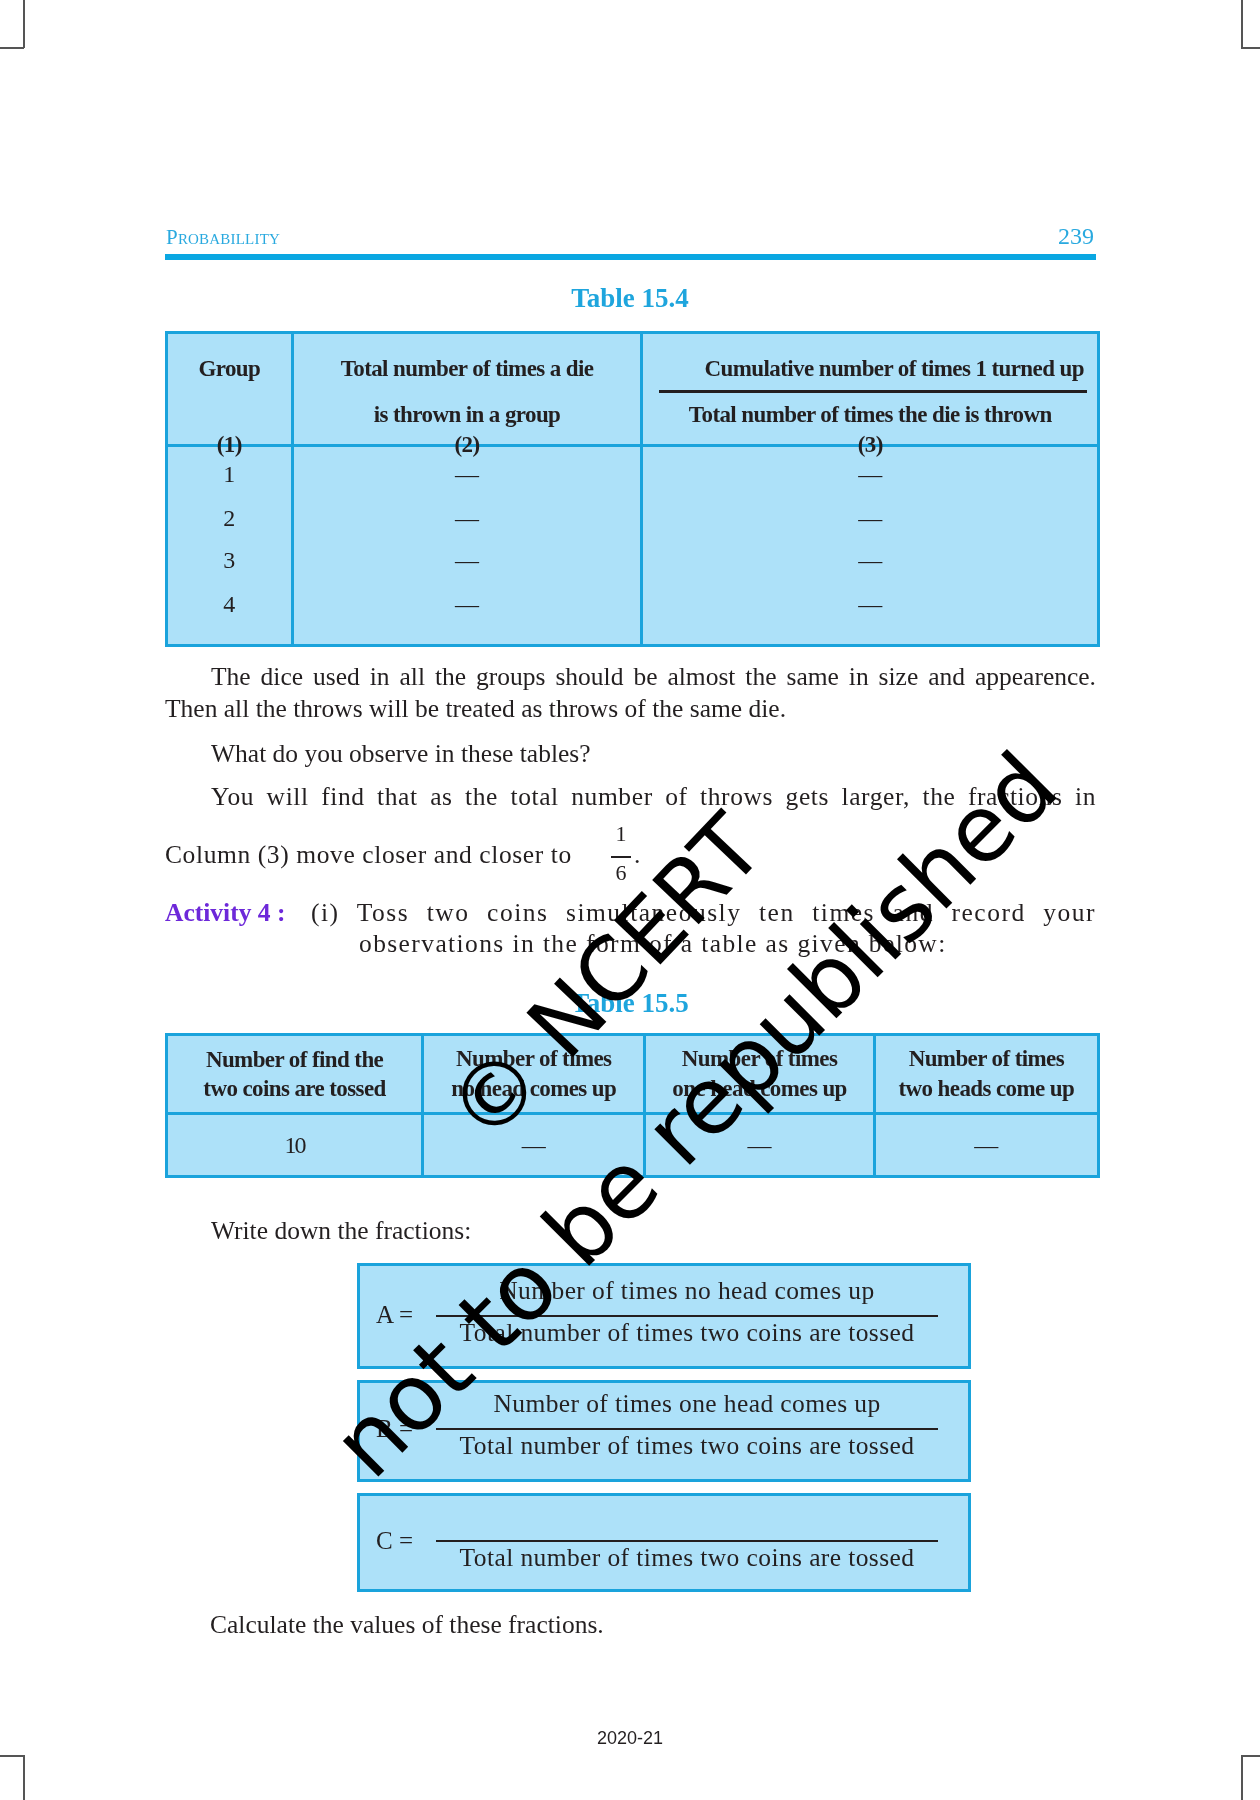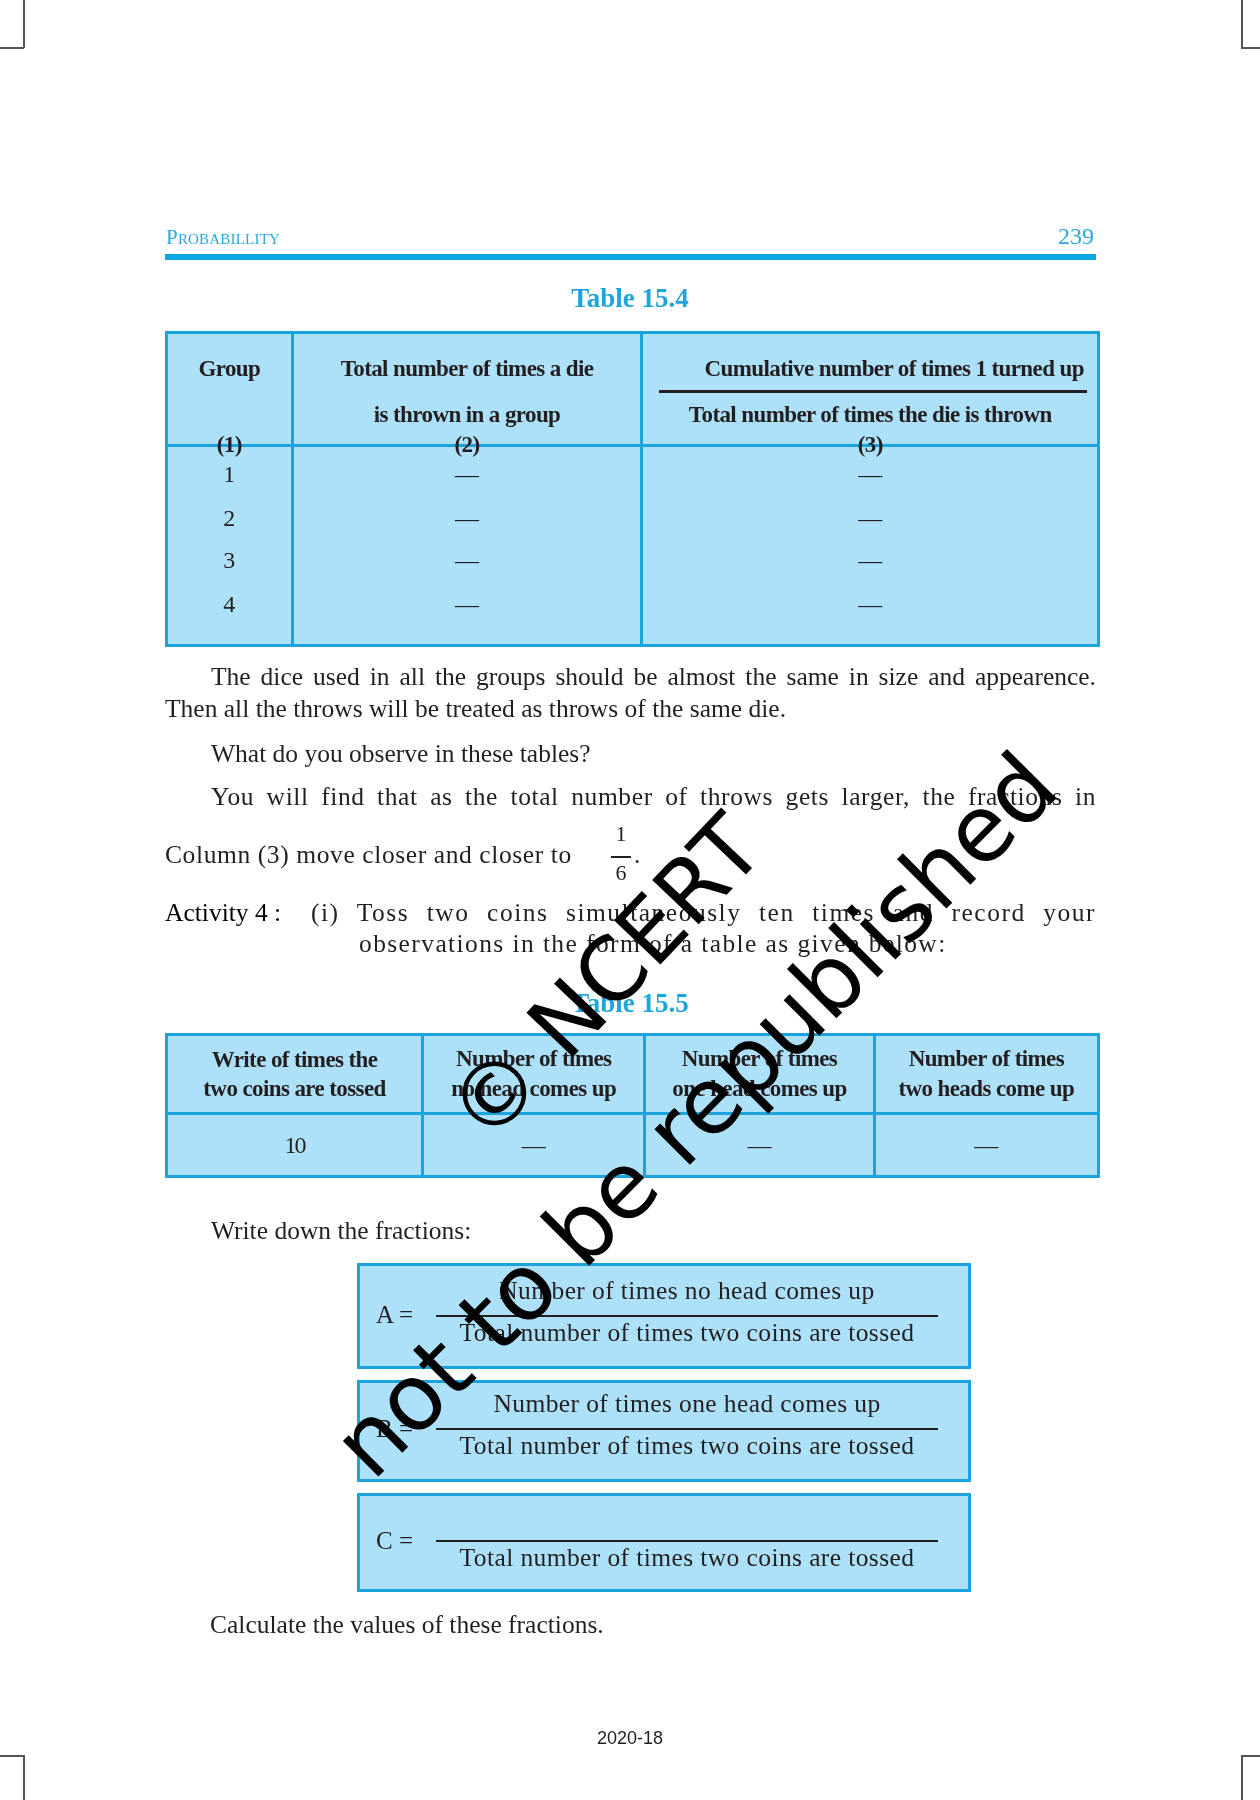--- a/index.html
+++ b/index.html
@@ -93,37 +93,37 @@
 <div class="abs para" style="left:211px;top:739px;">What do you observe in these tables?</div>
 <div class="abs para just" style="left:211px;width:885px;top:782px;letter-spacing:0.6px;">You will find that as the total number of throws gets larger, the fractions in</div>
 <div class="abs para" style="left:165px;top:840px;letter-spacing:0.6px;">
   <span>Column (3) move closer and closer to</span>
 </div>
 <div class="abs" style="left:610px;top:823px;width:22px;text-align:center;font-size:22px;line-height:22px;">1</div>
 <div class="abs" style="left:611px;top:856px;width:20px;height:1.5px;background:#231f20;"></div>
 <div class="abs" style="left:610px;top:862px;width:22px;text-align:center;font-size:22px;line-height:22px;">6</div>
 <div class="abs para" style="left:634px;top:840px;">.</div>
 
-<div class="abs para" style="left:165px;top:898px;color:#000000;font-weight:normal;">Activity 4 :</div>
+<div class="abs para" style="left:165px;top:898px;color:#6d28d9;font-weight:bold;">Activity 4 :</div>
 <div class="abs para just" style="left:311px;width:785px;top:898px;letter-spacing:1.5px;">(i) Toss two coins simultaneously ten times and record your</div>
 <div class="abs para" style="left:311px;top:929px;letter-spacing:1.4px;margin-left:48px;">observations in the form of a table as given below:</div>
 
 <div class="abs tbl-title" style="top:988px;">Table 15.5</div>
 
 <table class="t" style="left:165px;top:1033px;width:935px;height:142px;">
   <colgroup>
       <col style="width:257px">
       <col style="width:223px">
       <col style="width:230px">
       <col style="width:225px">
     </colgroup>
   <tbody>
       <tr style="height:79px;">
     <td style="vertical-align:middle;">
-      <div class="hcell">Write of times the</div>
+      <div class="hcell">Number of find the</div>
       <div class="hcell" style="margin-top:3px;">two coins are tossed</div>
     </td>
     <td style="vertical-align:middle;">
       <div class="hcell">Number of times</div>
       <div class="hcell" style="margin-top:4px;">no head comes up</div>
     </td>
     <td style="vertical-align:middle;">
       <div class="hcell">Number of times</div>
       <div class="hcell" style="margin-top:4px;">one head comes up</div>
     </td>
@@ -156,16 +156,16 @@
   <div class="frac-den" style="top:48px;">Total number of  times two coins are tossed</div>
 </div>
 <div class="frac-box" style="top:1493px;height:93px;">
   <div class="frac-lbl" style="top:31px;">C =</div>
   <div class="frac-line" style="top:44px;"></div>
   <div class="frac-den" style="top:47px;">Total number of  times two coins are tossed</div>
 </div>
 
 <div class="abs para" style="left:210px;top:1610px;">Calculate the values of these fractions.</div>
 
-<div class="abs" style="left:0;width:1260px;top:1728px;text-align:center;font-family:'Liberation Sans',sans-serif;font-size:18px;color:#231f20;">2020-18</div>
+<div class="abs" style="left:0;width:1260px;top:1728px;text-align:center;font-family:'Liberation Sans',sans-serif;font-size:18px;color:#231f20;">2020-21</div>
 
 <div class="wm" style="left:432px;top:1095px;transform:rotate(-46.5deg);font-size:88px;">© NCERT</div>
 <div class="wm" style="left:318px;top:1428px;transform:rotate(-45deg);font-size:92px;letter-spacing:-0.5px;">not to be republished</div>
 
 </body></html>

